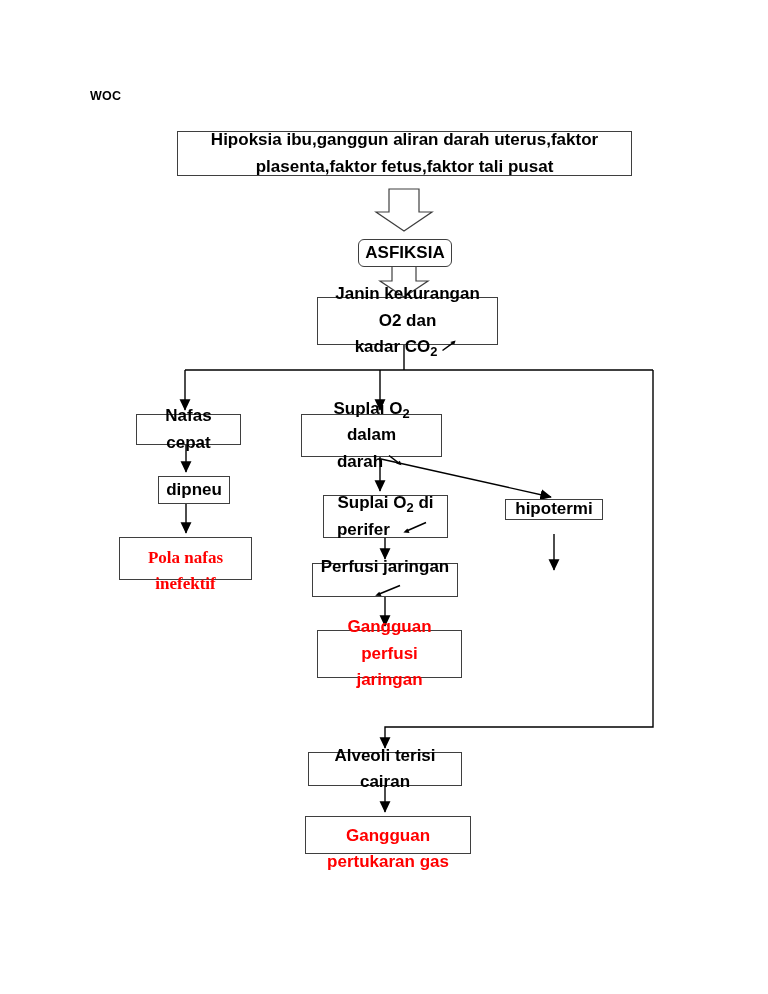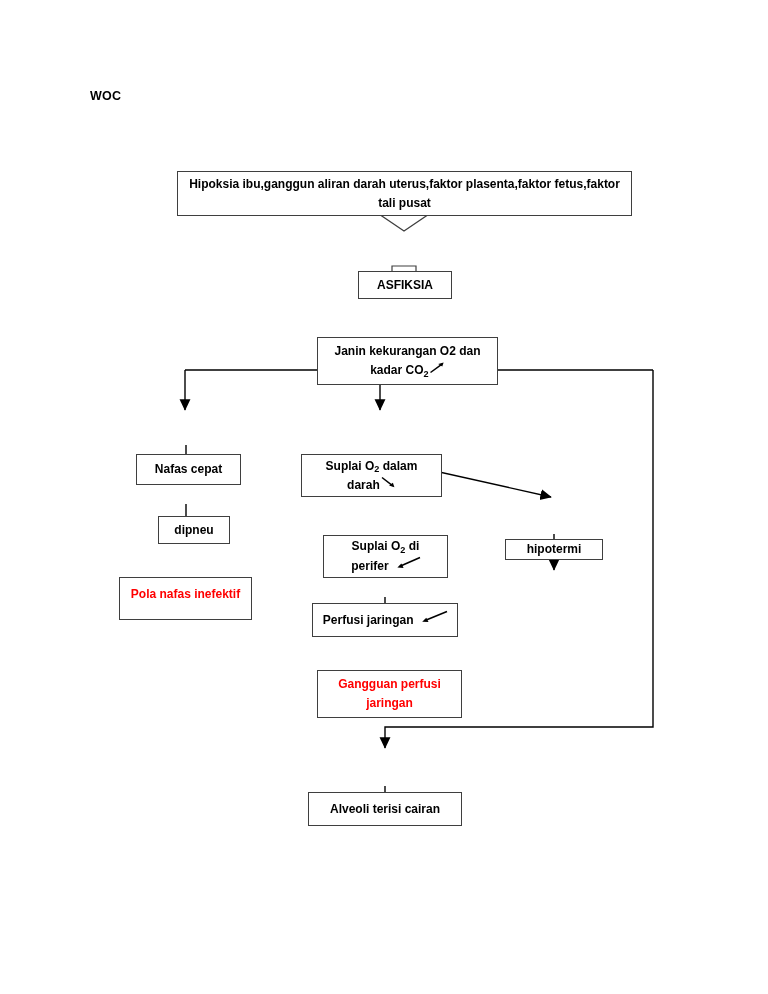--- a/index.html
+++ b/index.html
@@ -29,26 +29,25 @@
   .node {
     position: absolute;
     box-sizing: border-box;
     border: 1px solid #3f3f3f;
     background: #ffffff;
     display: flex;
     align-items: center;
     justify-content: center;
     text-align: center;
     font-weight: bold;
-    font-size: 12px;
+    font-size: 17px;
     line-height: 1.55;
     color: #000000;
     padding: 2px 6px;
     z-index: 2;
-    margin-top: 40px;
   }
   .node.red {
     color: #ff0000;
   }
   .node .txt {
     display: block;
     width: 100%;
   }
   .title {
     position: absolute;
@@ -121,21 +120,21 @@
     <path d="M385,786 L385,812" stroke="#000000" stroke-width="1.4" fill="none" marker-end="url(#ah)"></path>
   </svg>
 
   <div class="node" style="left:177px; top:131px; width:455px; height:45px;">
     <span class="txt">
       <span>Hipoksia ibu,ganggun aliran darah uterus,faktor plasenta,faktor fetus,faktor</span>
       <span>tali pusat</span>
     </span>
   </div>
 
-  <div class="node" style="left:358px; top:231px; width:94px; height:28px;">
+  <div class="node" style="left:358px; top:239px; width:94px; height:28px;border-radius:6px;">
     <span class="txt">ASFIKSIA</span>
   </div>
 
   <div class="node" style="left:317px; top:297px; width:181px; height:48px;">
     <span class="txt">
       <span>Janin kekurangan O2 dan</span><br>
       <span><span>kadar CO</span><sub>2</sub></span><span class="trendmark"><svg width="16" height="13" viewBox="0 0 16 13">
             <path d="M1.5,11.5 L13,3.2" stroke="#000" stroke-width="1.5" fill="none"></path>
             <path d="M14.6,1.6 L9.2,3.1 L13.3,5.6 z" fill="#000"></path>
           </svg></span>
@@ -143,21 +142,21 @@
   </div>
 
   <div class="node" style="left:136px; top:414px; width:105px; height:31px;">
     <span class="txt">Nafas cepat</span>
   </div>
 
   <div class="node" style="left:158px; top:476px; width:72px; height:28px;align-items:center;">
     <span class="txt">dipneu</span>
   </div>
 
-  <div class="node red" style="left:119px; top:537px; width:133px; height:43px; align-items:flex-start; padding-top:7px;">
+  <div class="node red" style="left:119px; top:537px; width:133px; height:43px; align-items:flex-start; padding-top:7px;font-family:Liberation Serif, serif;">
     <span class="txt">Pola nafas inefektif</span>
   </div>
 
   <div class="node" style="left:301px; top:414px; width:141px; height:43px;">
     <span class="txt">
       <span><span>Suplai O</span><sub>2</sub><span> dalam</span></span><br>
       <span>darah</span><span class="trendmark"><svg width="16" height="13" viewBox="0 0 16 13">
             <path d="M2,1.5 L12.8,9.8" stroke="#000" stroke-width="1.5" fill="none"></path>
             <path d="M14.4,11.2 L9.1,9.4 L12.9,6.8 z" fill="#000"></path>
           </svg></span>
@@ -192,14 +191,17 @@
 
   <div class="node" style="left:505px; top:499px; width:98px; height:21px;">
     <span class="txt">hipotermi</span>
   </div>
 
 
   <div class="node" style="left:308px; top:752px; width:154px; height:34px;">
     <span class="txt">Alveoli terisi cairan</span>
   </div>
 
+  <div class="node red" style="left:305px; top:816px; width:166px; height:38px; align-items:flex-start; padding-top:6px;">
+    <span class="txt">Gangguan pertukaran gas</span>
+  </div>
 
 </div>
 
 </body></html>

